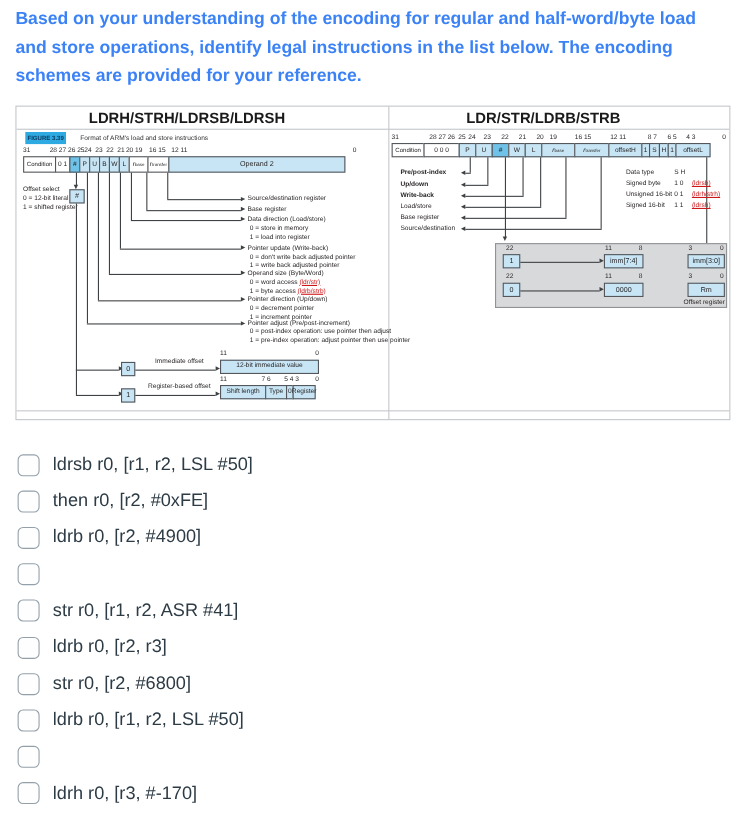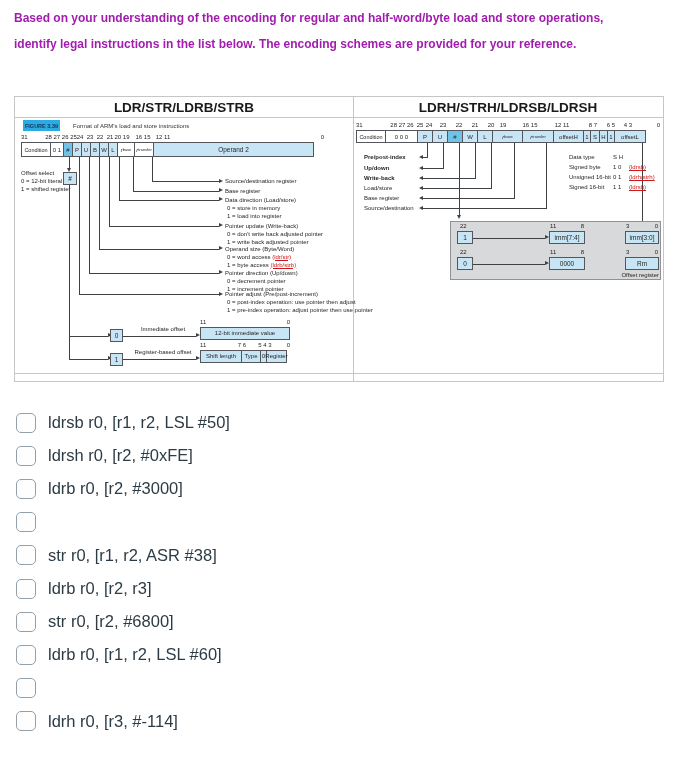--- a/index.html
+++ b/index.html
@@ -1,20 +1,20 @@
 <!DOCTYPE html>
 <html><head>
 <meta charset="utf-8">
 <style>
   html,body{margin:0;padding:0;background:#fff;}
   .stage{position:relative;width:678px;height:758px;background:#fff;overflow:hidden;
          font-family:"Liberation Sans",sans-serif;color:#2d3b45;}
   
-  .question{position:absolute;left:14px;top:5px;width:624px;font-size:12px;line-height:26px;
-            font-weight:700;color:#a21caf;}
+  .question{position:absolute;left:14px;top:5px;width:624px;font-size:16px;line-height:26px;
+            font-weight:700;color:#3b82f6;}
   
   .figure{position:absolute;left:14px;top:96px;width:648px;height:284px;border:1px solid #c3c7ca;
           background:#fff;font-family:"Liberation Sans",sans-serif;color:#231f20;}
   .titlerow{position:absolute;left:0;top:0;width:648px;height:20px;border-bottom:1px solid #c3c7ca;display:flex;}
   .titlecell{display:flex;align-items:center;justify-content:center;font-size:13.5px;font-weight:700;color:#1a1a1a;}
   .vdiv{position:absolute;left:338px;top:0;width:1px;height:284px;background:#c3c7ca;}
   .innerbottom{position:absolute;left:0;top:276px;width:648px;height:1px;background:#c3c7ca;}
   .abs{position:absolute;}
   .t6{font-size:6px;line-height:8px;white-space:nowrap;}
   .bitlab{position:absolute;font-size:6px;color:#231f20;white-space:nowrap;}
@@ -54,22 +54,22 @@
 </style>
 </head>
 <body>
 
 <div class="stage">
 
   <div class="question">Based on your understanding of the encoding for regular and half-word/byte load and store operations, identify legal instructions in the list below. The encoding schemes are provided for your reference.</div>
 
   <div class="figure">
     <div class="titlerow">
+      <div class="titlecell" style="width:310px;">LDRH/STRH/LDRSB/LDRSH</div>
       <div class="titlecell" style="width:338px;">LDR/STR/LDRB/STRB</div>
-      <div class="titlecell" style="width:310px;">LDRH/STRH/LDRSB/LDRSH</div>
     </div>
     <div class="vdiv"></div>
     <div class="innerbottom"></div>
 
     <div class="badge">FIGURE 3.39</div>
     <div class="abs t6" style="left:58px;top:25px;color:#333;">Format of ARM's load and store instructions</div>
 
     <div class="abs" style="left:6px;top:37px;width:303px;height:8px;">
       <span class="bitlab" style="left:0;">31</span>
       <span class="bitlab ctr" style="left:40px;">28 27 26 25</span>
@@ -314,47 +314,47 @@
     </div>
   </div>
 
   <div class="options">
     <div class="optrow">
       <div class="chk"></div>
       <div class="optlab">ldrsb r0, [r1, r2, LSL #50]</div>
     </div>
     <div class="optrow">
       <div class="chk"></div>
-      <div class="optlab">ldrsh r0, [r2, #0xFE]</div>
-    </div>
-    <div class="optrow">
-      <div class="chk"></div>
-      <div class="optlab">ldrb r0, [r2, #3000]</div>
-    </div>
-    <div class="optrow">
-      <div class="chk"></div>
-    </div>
-    <div class="optrow">
-      <div class="chk"></div>
-      <div class="optlab">str r0, [r1, r2, ASR #38]</div>
+      <div class="optlab">then r0, [r2, #0xFE]</div>
+    </div>
+    <div class="optrow">
+      <div class="chk"></div>
+      <div class="optlab">ldrb r0, [r2, #4900]</div>
+    </div>
+    <div class="optrow">
+      <div class="chk"></div>
+    </div>
+    <div class="optrow">
+      <div class="chk"></div>
+      <div class="optlab">str r0, [r1, r2, ASR #41]</div>
     </div>
     <div class="optrow">
       <div class="chk"></div>
       <div class="optlab">ldrb r0, [r2, r3]</div>
     </div>
     <div class="optrow">
       <div class="chk"></div>
       <div class="optlab">str r0, [r2, #6800]</div>
     </div>
     <div class="optrow">
       <div class="chk"></div>
-      <div class="optlab">ldrb r0, [r1, r2, LSL #60]</div>
-    </div>
-    <div class="optrow">
-      <div class="chk"></div>
-    </div>
-    <div class="optrow">
-      <div class="chk"></div>
-      <div class="optlab">ldrh r0, [r3, #-114]</div>
+      <div class="optlab">ldrb r0, [r1, r2, LSL #50]</div>
+    </div>
+    <div class="optrow">
+      <div class="chk"></div>
+    </div>
+    <div class="optrow">
+      <div class="chk"></div>
+      <div class="optlab">ldrh r0, [r3, #-170]</div>
     </div>
   </div>
 
 </div>
 
 </body></html>

